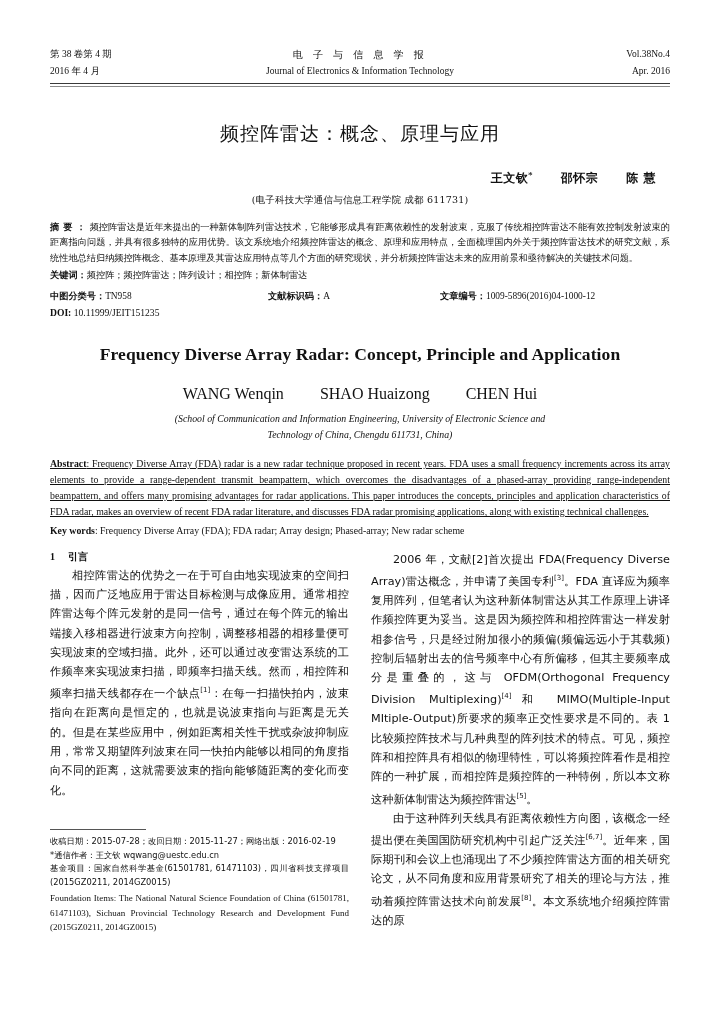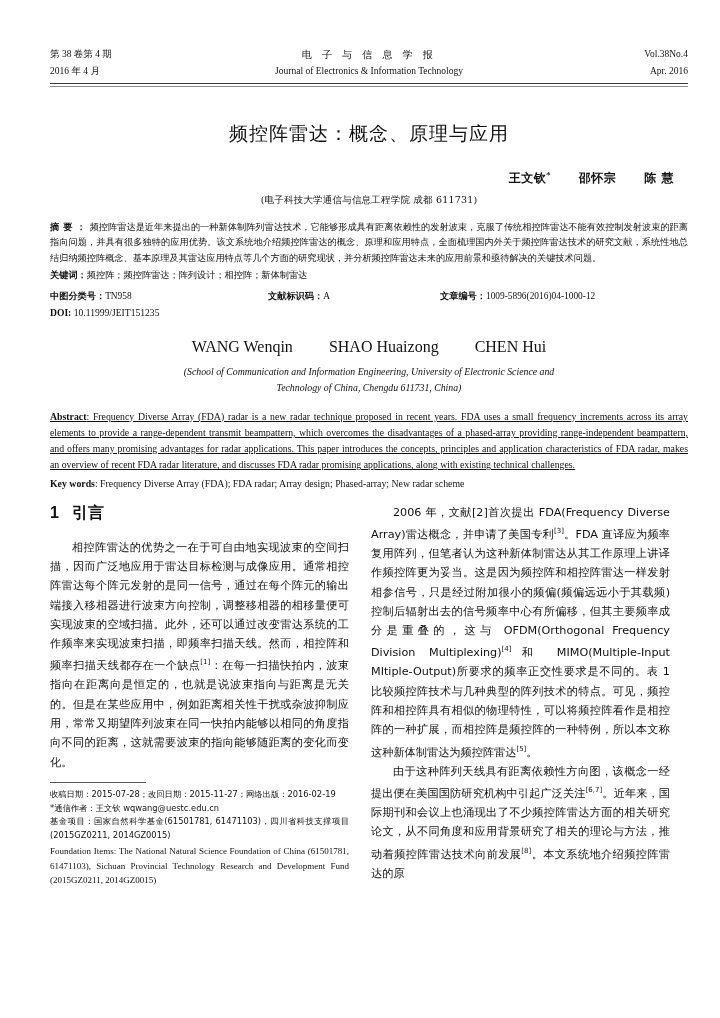--- a/index.html
+++ b/index.html
@@ -13,21 +13,21 @@
     height: 1018px;
     overflow: hidden;
     font-family: "Liberation Serif", "DejaVu Serif", serif;
     color: #111111;
     position: relative;
   }
   .page {
     width: 720px;
     height: 1018px;
     box-sizing: border-box;
-    padding: 46px 32px 0 50px;
+    padding: 46px 50px 0 50px;
     position: relative;
   }
 
   
   .runhead {
     display: flex;
     align-items: flex-start;
     justify-content: space-between;
     font-size: 9.5px;
     line-height: 17px;
@@ -176,24 +176,24 @@
   .body-cols {
     margin-top: 10px;
     display: flex;
     gap: 22px;
   }
   .col {
     width: 299px;
     position: relative;
   }
   .sec-head {
-    font-family: Liberation Sans, sans-serif;
+    font-family: Liberation Serif, serif;
     font-weight: bold;
-    font-size: 16px;
-    margin-bottom: 14px;
+    font-size: 10px;
+    margin-bottom: 2px;
   }
   .sec-head .num { margin-right: 13px; }
   .para {
     font-family: "DejaVu Sans", sans-serif;
     font-size: 11.2px;
     line-height: 19.3px;
     text-align: justify;
     text-justify: inter-ideograph;
     text-indent: 22px;
   }
@@ -270,20 +270,21 @@
     </div>
     <div class="m3">
       <span class="lbl">文章编号：</span><span class="val">1009-5896(2016)04-1000-12</span>
     </div>
   </div>
   <div class="doi-row">
     <span class="lbl">DOI:</span>
     <span>10.11999/JEIT151235</span>
   </div>
 
+  <div class="en-title">Frequency Diverse Array Radar: Concept, Principle and Application</div>
   <div class="en-authors">
     <span class="auth">WANG Wenqin</span><span class="auth">SHAO Huaizong</span><span class="auth">CHEN Hui</span>
   </div>
   <div class="en-affil">
     <div>(School of Communication and Information Engineering, University of Electronic Science and</div>
     <div>Technology of China, Chengdu 611731, China)</div>
   </div>
 
   <div class="en-abs">
     <span class="lbl">Abstract</span><span>: Frequency Diverse Array (FDA) radar is a new radar technique proposed in recent years. FDA uses a small frequency increments across its array elements to provide a range-dependent transmit beampattern, which overcomes the disadvantages of a phased-array providing range-independent beampattern, and offers many promising advantages for radar applications. This paper introduces the concepts, principles and application characteristics of FDA radar, makes an overview of recent FDA radar literature, and discusses FDA radar promising applications, along with existing technical challenges.</span>

